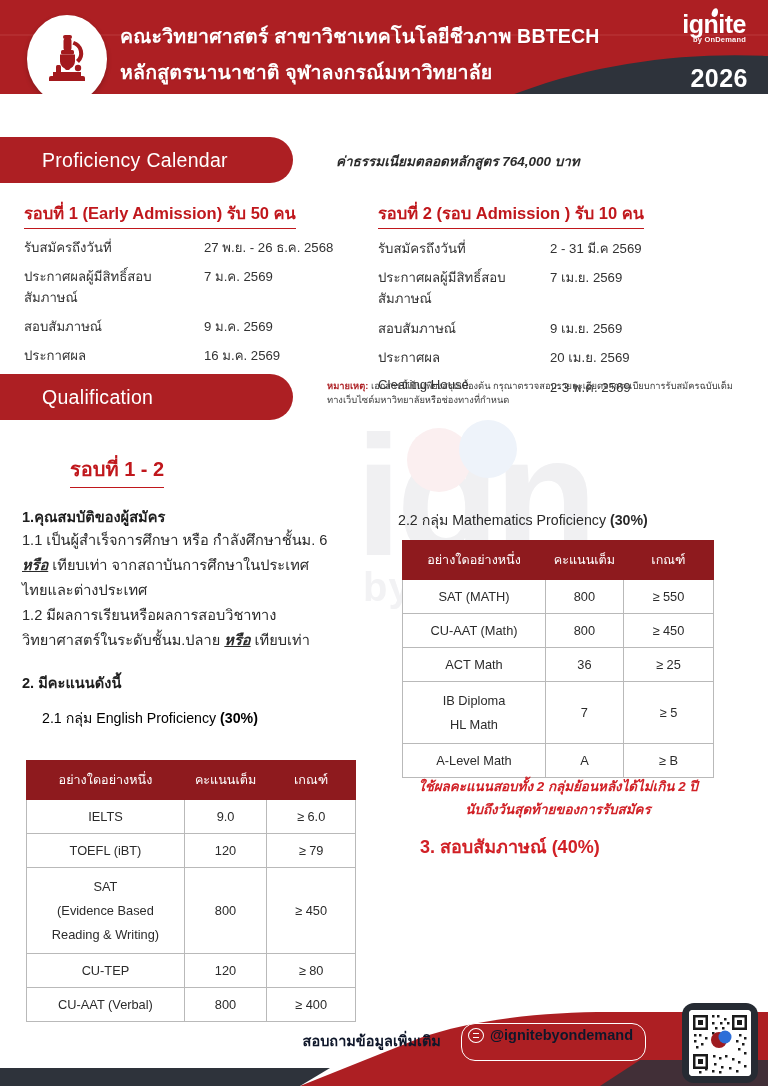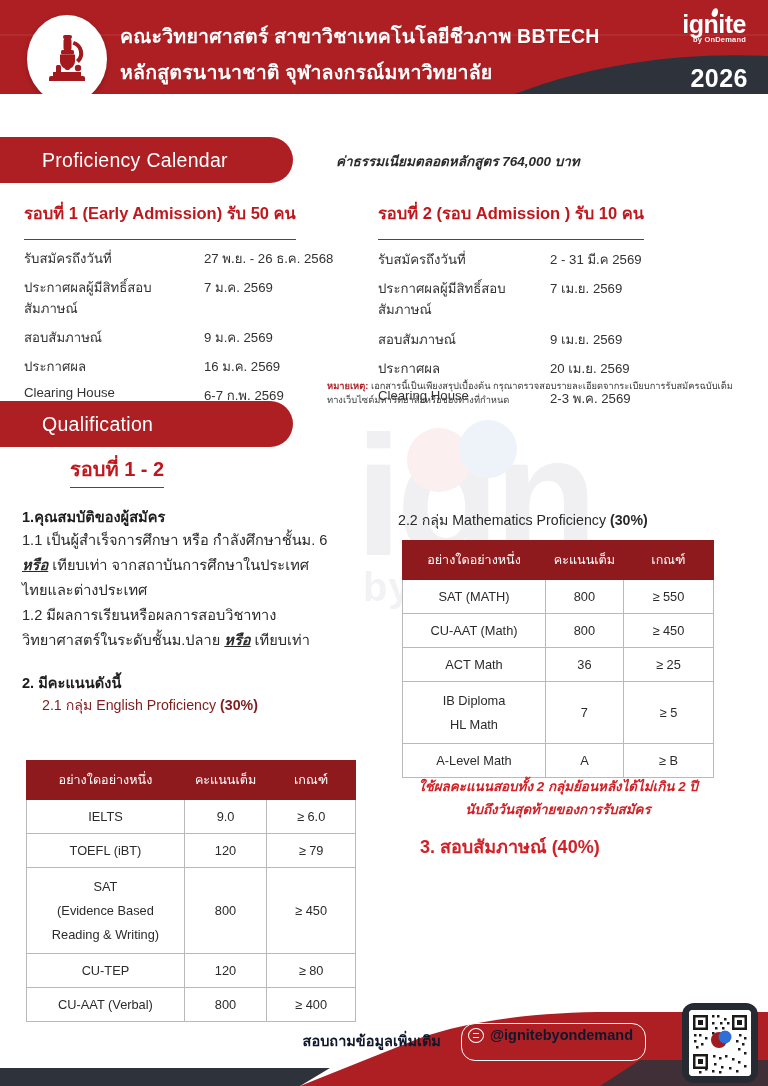--- a/index.html
+++ b/index.html
@@ -117,21 +117,21 @@
     display: flex; align-items: center;
     z-index: 2;
   }
   .pill-label {
     color: #ffffff; font-size: 19.5px;
     letter-spacing: .3px;
     margin-left: 42px;
     font-weight: normal;
   }
   #pill-application { left: 0; top: 137px; width: 293px; }
-  #pill-qualification { left: 0; top: 374px; width: 293px; margin-top: 27px; }
+  #pill-qualification { left: 0; top: 374px; width: 293px; }
 
   .fee-note {
     position: absolute; left: 336px; top: 150px;
     font-size: 13.5px; font-style: italic; font-weight: bold;
     color: #2b2b2b; z-index: 2; white-space: nowrap;
   }
 
   .remark {
     position: absolute; left: 327px; top: 379px;
     width: 420px; z-index: 2;
@@ -140,21 +140,21 @@
   .remark b { color: #AD1F23; }
 
   
   .round-block { position: absolute; z-index: 2; }
   #round-1 { left: 24px; top: 200px; width: 330px; }
   #round-2 { left: 378px; top: 200px; width: 340px; }
   .round-title {
     color: #C0171C;
     font-size: 16.5px; font-weight: bold;
     border-bottom: 1.6px solid #C0171C;
-    padding-bottom: 13px; display: inline-block;
+    padding-bottom: 2px; display: inline-block;
     white-space: nowrap;
   }
   .cal-row {
     display: flex; margin-top: 8.5px;
     font-size: 13.2px; color: #333;
   }
   #round-1 .cal-row { margin-top: 8px; }
   .cal-label { width: 180px; flex: none; }
   #round-2 .cal-label { width: 172px; }
   .cal-value { flex: 1; }
@@ -169,21 +169,21 @@
 
   
   .col-left { position: absolute; left: 22px; top: 505px; width: 352px; z-index: 2; }
   .q-h { font-size: 14.6px; font-weight: bold; color: #1d1d1d; }
   .q-line { font-size: 14.6px; color: #2a2a2a; line-height: 25px; }
   .q-line u { font-weight: bold; font-style: italic; }
   .q-sub {
     font-size: 14.6px; color: #1d1d1d; font-weight: bold;
     margin-top: 18px;
   }
-  .q-sub2 { font-size: 14.2px; color: #7f1d1d; margin-top: 0; margin-left: 20px; }
+  .q-sub2 { font-size: 14.2px; color: #000000; margin-top: 13px; margin-left: 20px; }
   .q-sub2 b { font-weight: bold; }
 
   
   table.score {
     border-collapse: collapse;
     width: 100%;
     background: #fff;
     font-size: 13px;
   }
   table.score th {

